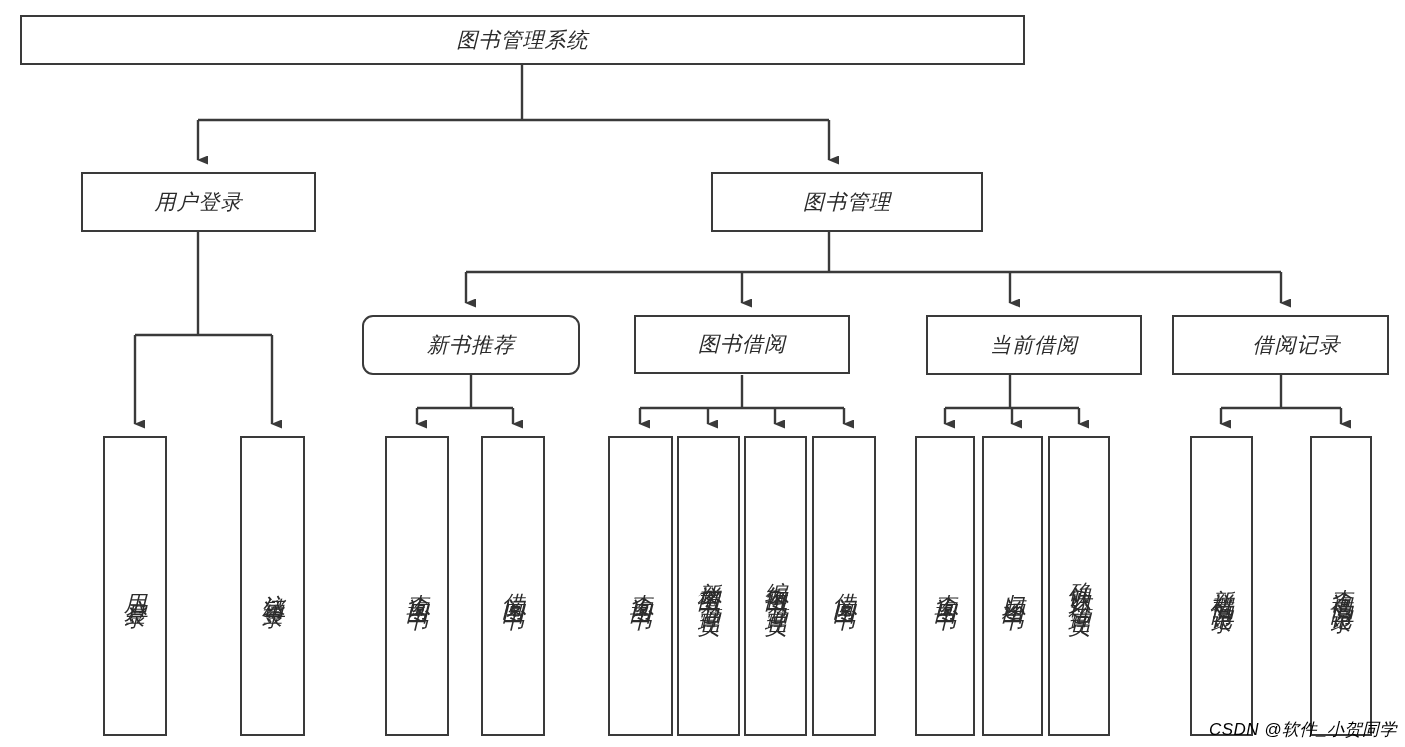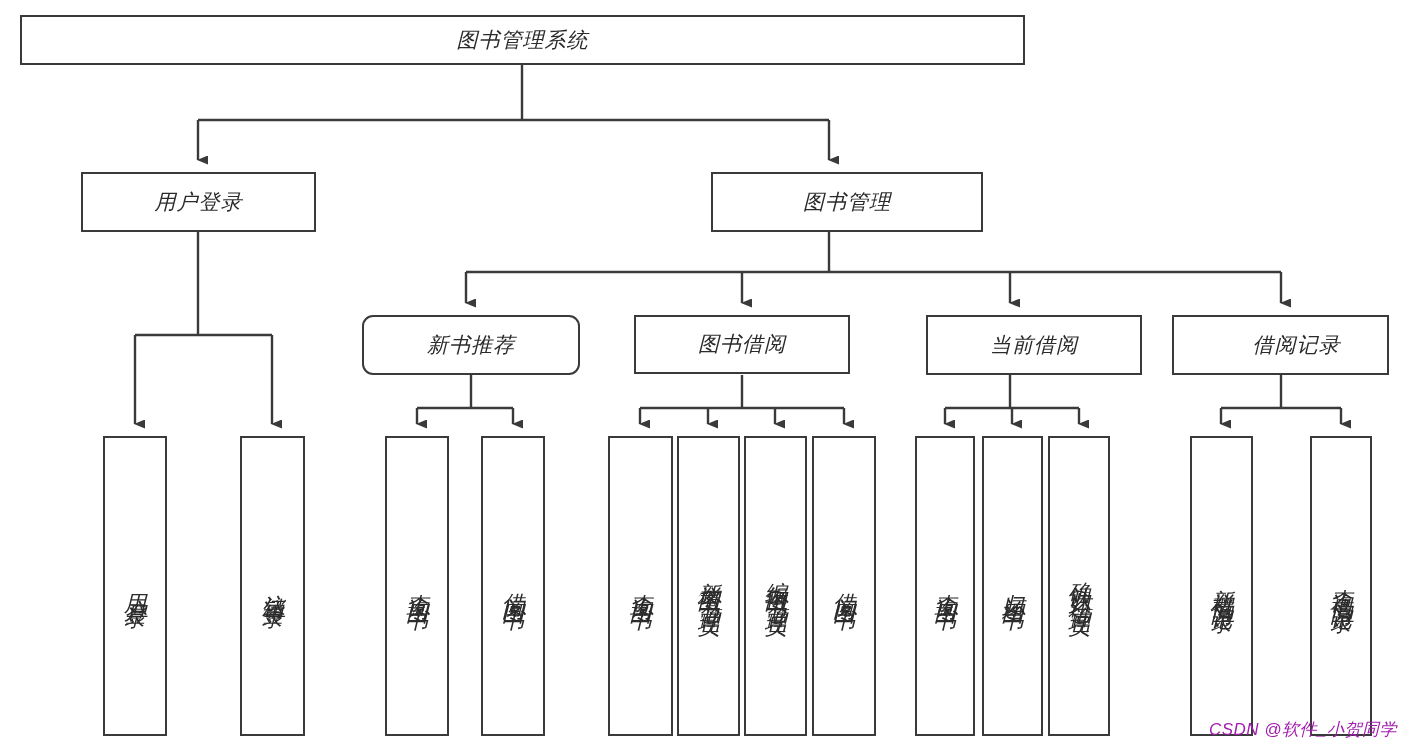--- a/index.html
+++ b/index.html
@@ -62,21 +62,21 @@
     font-size: 22px;
     letter-spacing: 5px;
     line-height: 1;
     white-space: nowrap;
   }
   .watermark {
     position: absolute;
     right: 8px;
     bottom: 6px;
     font-size: 17px;
-    color: #a21caf;
+    color: #000000;
     letter-spacing: 0.5px;
     white-space: nowrap;
   }
 </style>
 </head>
 <body>
 
 <div id="canvas">
 
   <svg class="connectors" viewBox="0 0 1405 747">

